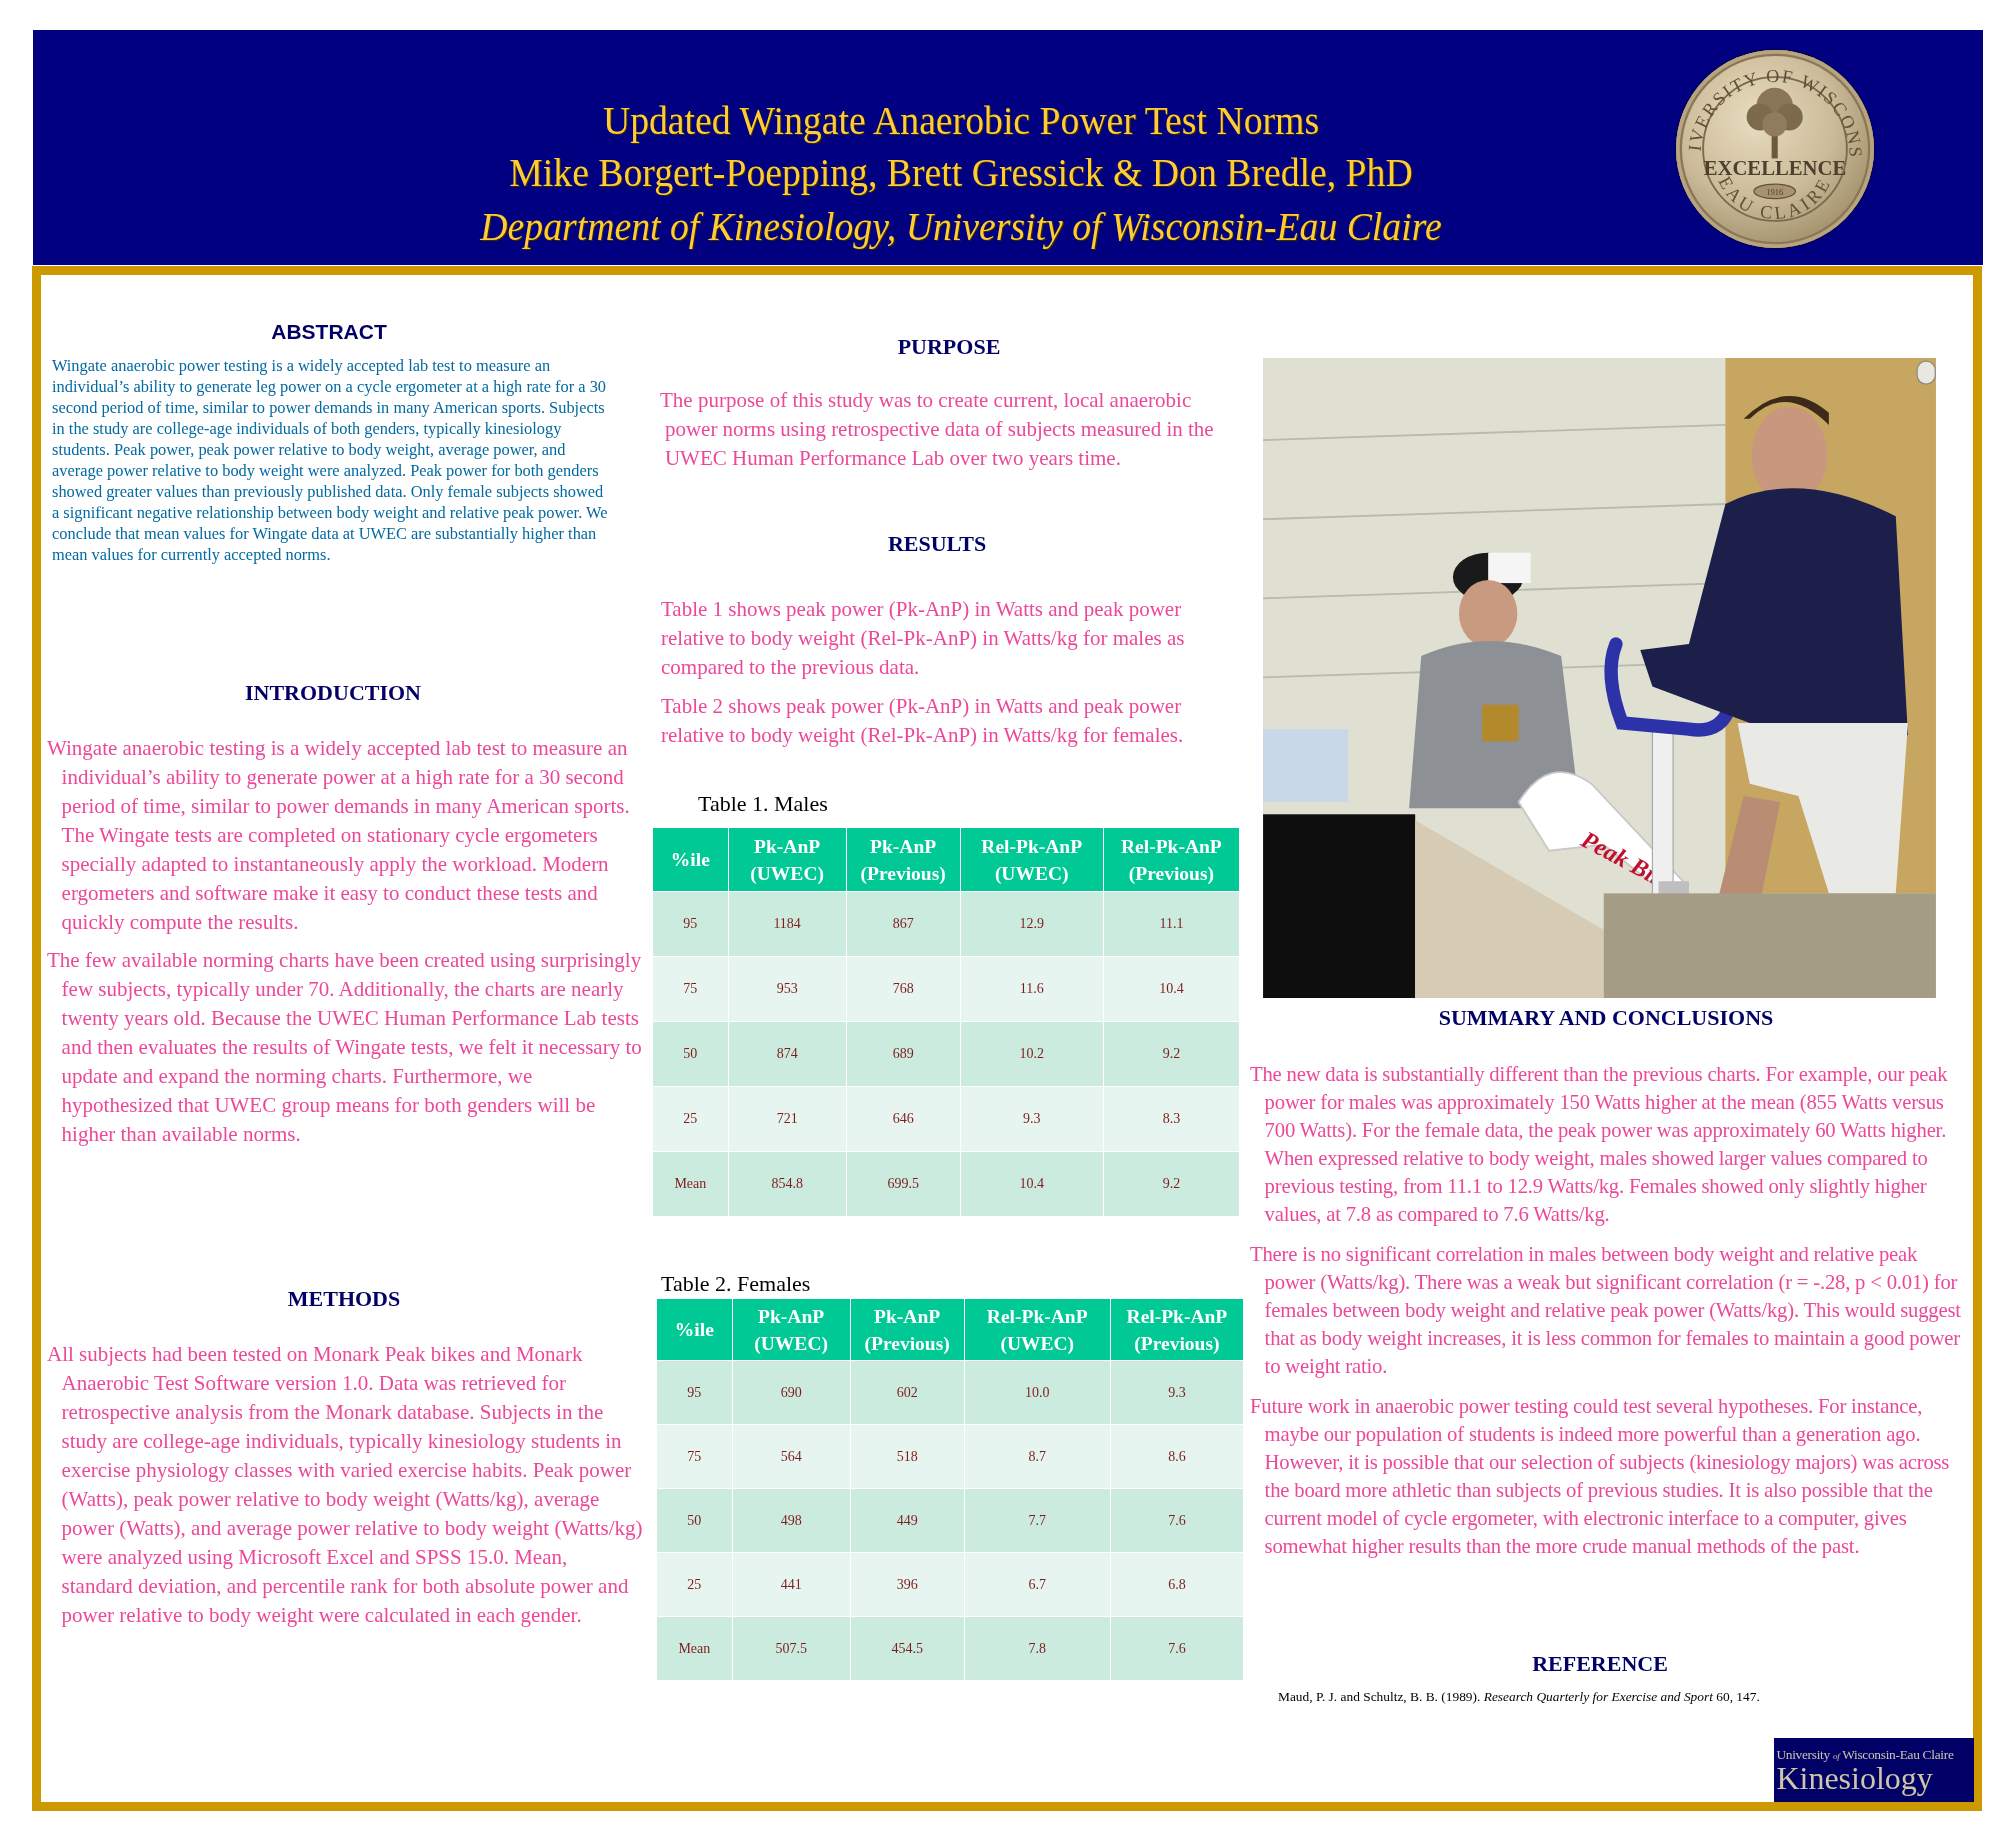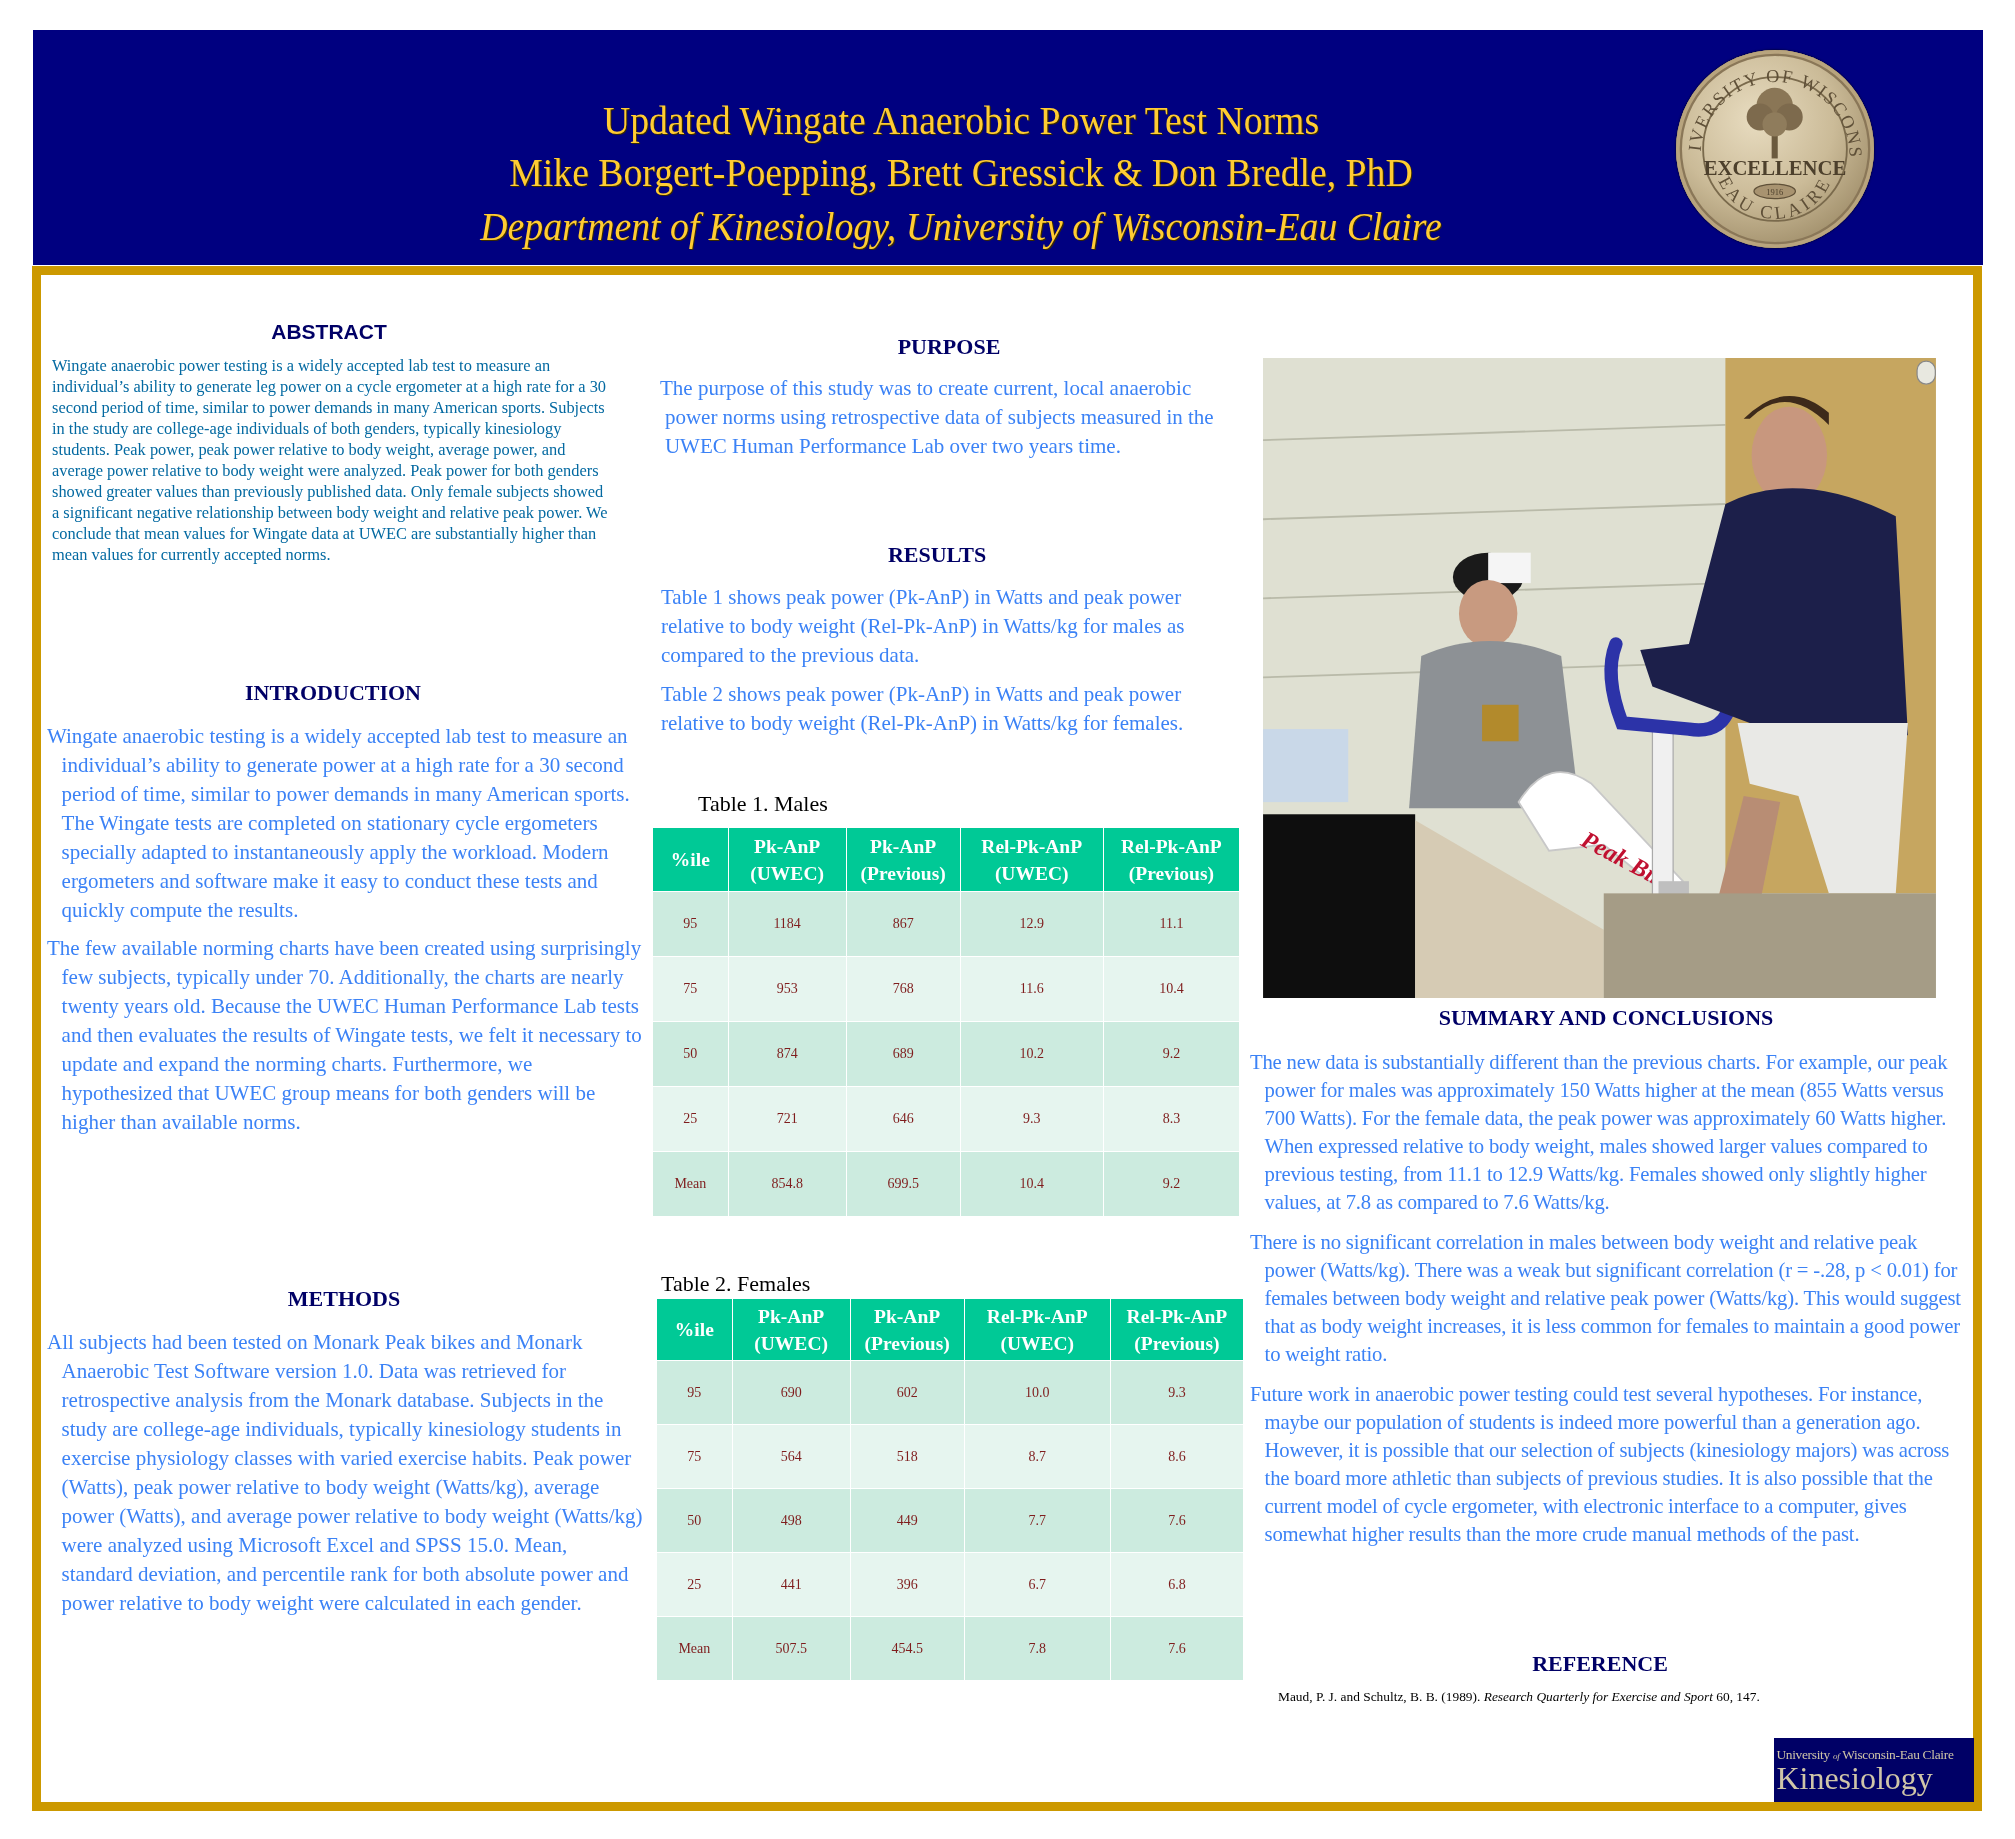--- a/index.html
+++ b/index.html
@@ -39,21 +39,21 @@
   }
   
   .sec-h {
     position: absolute; text-align: center; color: #000066;
     font-family: "Liberation Serif", serif; font-weight: bold;
     font-size: 22px; line-height: 27px; white-space: nowrap;
   }
   .sec-h.sans { font-family: "Liberation Sans", sans-serif; font-size: 21px; }
   .body-text {
     position: absolute; font-size: 21px; line-height: 29px;
-    font-family: "Liberation Serif", serif; color: #3b82f6;
+    font-family: "Liberation Serif", serif; color: #ec4899; margin-top: 12px;
   }
   .body-text p {
     margin: 0 0 8.5px 0; padding-left: 14.6px; text-indent: -14.6px;
   }
   .abstract-text {
     position: absolute; font-size: 16.4px; line-height: 21px;
     font-family: "Liberation Serif", serif; color: #0369a1;
   }
   .cond p { letter-spacing: -0.2px; }
   
@@ -137,21 +137,21 @@
 <div class="sec-h" style="left:43px; top:1285px; width:602px;">METHODS</div>
 <div class="body-text" style="left:47px; top:1328px; width:596px;">
   <p>All subjects had been tested on Monark Peak bikes and Monark Anaerobic Test Software version 1.0.  Data was retrieved for retrospective analysis from the Monark database.  Subjects in the study are college-age individuals, typically kinesiology students in exercise physiology classes with varied exercise habits.  Peak power (Watts), peak power relative to body weight (Watts/kg), average power (Watts), and average power relative to body weight (Watts/kg) were analyzed using Microsoft Excel and SPSS 15.0.  Mean, standard deviation, and percentile rank for both absolute power and power relative to body weight were calculated in each gender.</p>
 </div>
 
 <div class="sec-h" style="left:651px; top:333px; width:596px;">PURPOSE</div>
 <div class="body-text" style="left:660px; top:374px; width:584px;">
   <p style="padding-left:4.9px; text-indent:-4.9px;">The purpose of this study was to create current, local anaerobic power  norms using retrospective data of subjects measured in the UWEC Human Performance Lab over two years time.</p>
 </div>
 
-<div class="sec-h" style="left:651px; top:541px; width:572px;">RESULTS</div>
+<div class="sec-h" style="left:651px; top:530px; width:572px;">RESULTS</div>
 <div class="body-text" style="left:661px; top:583px; width:578px;">
   <p style="padding-left:0; text-indent:0; margin-bottom:9.7px;">Table 1 shows peak power (Pk-AnP) in Watts and peak power relative to body weight (Rel-Pk-AnP) in Watts/kg for males as compared to the previous data.</p>
   <p style="padding-left:0; text-indent:0;">Table 2 shows peak power (Pk-AnP) in Watts and peak power relative to body weight (Rel-Pk-AnP) in Watts/kg for females.</p>
 </div>
 
 <div class="caption" style="left:698px; top:792px;">Table 1. Males</div>
 <table class="norms" style="left:652px; top:827px; width:588px;">
   <colgroup>
       <col style="width:74px">
       <col style="width:116px">

